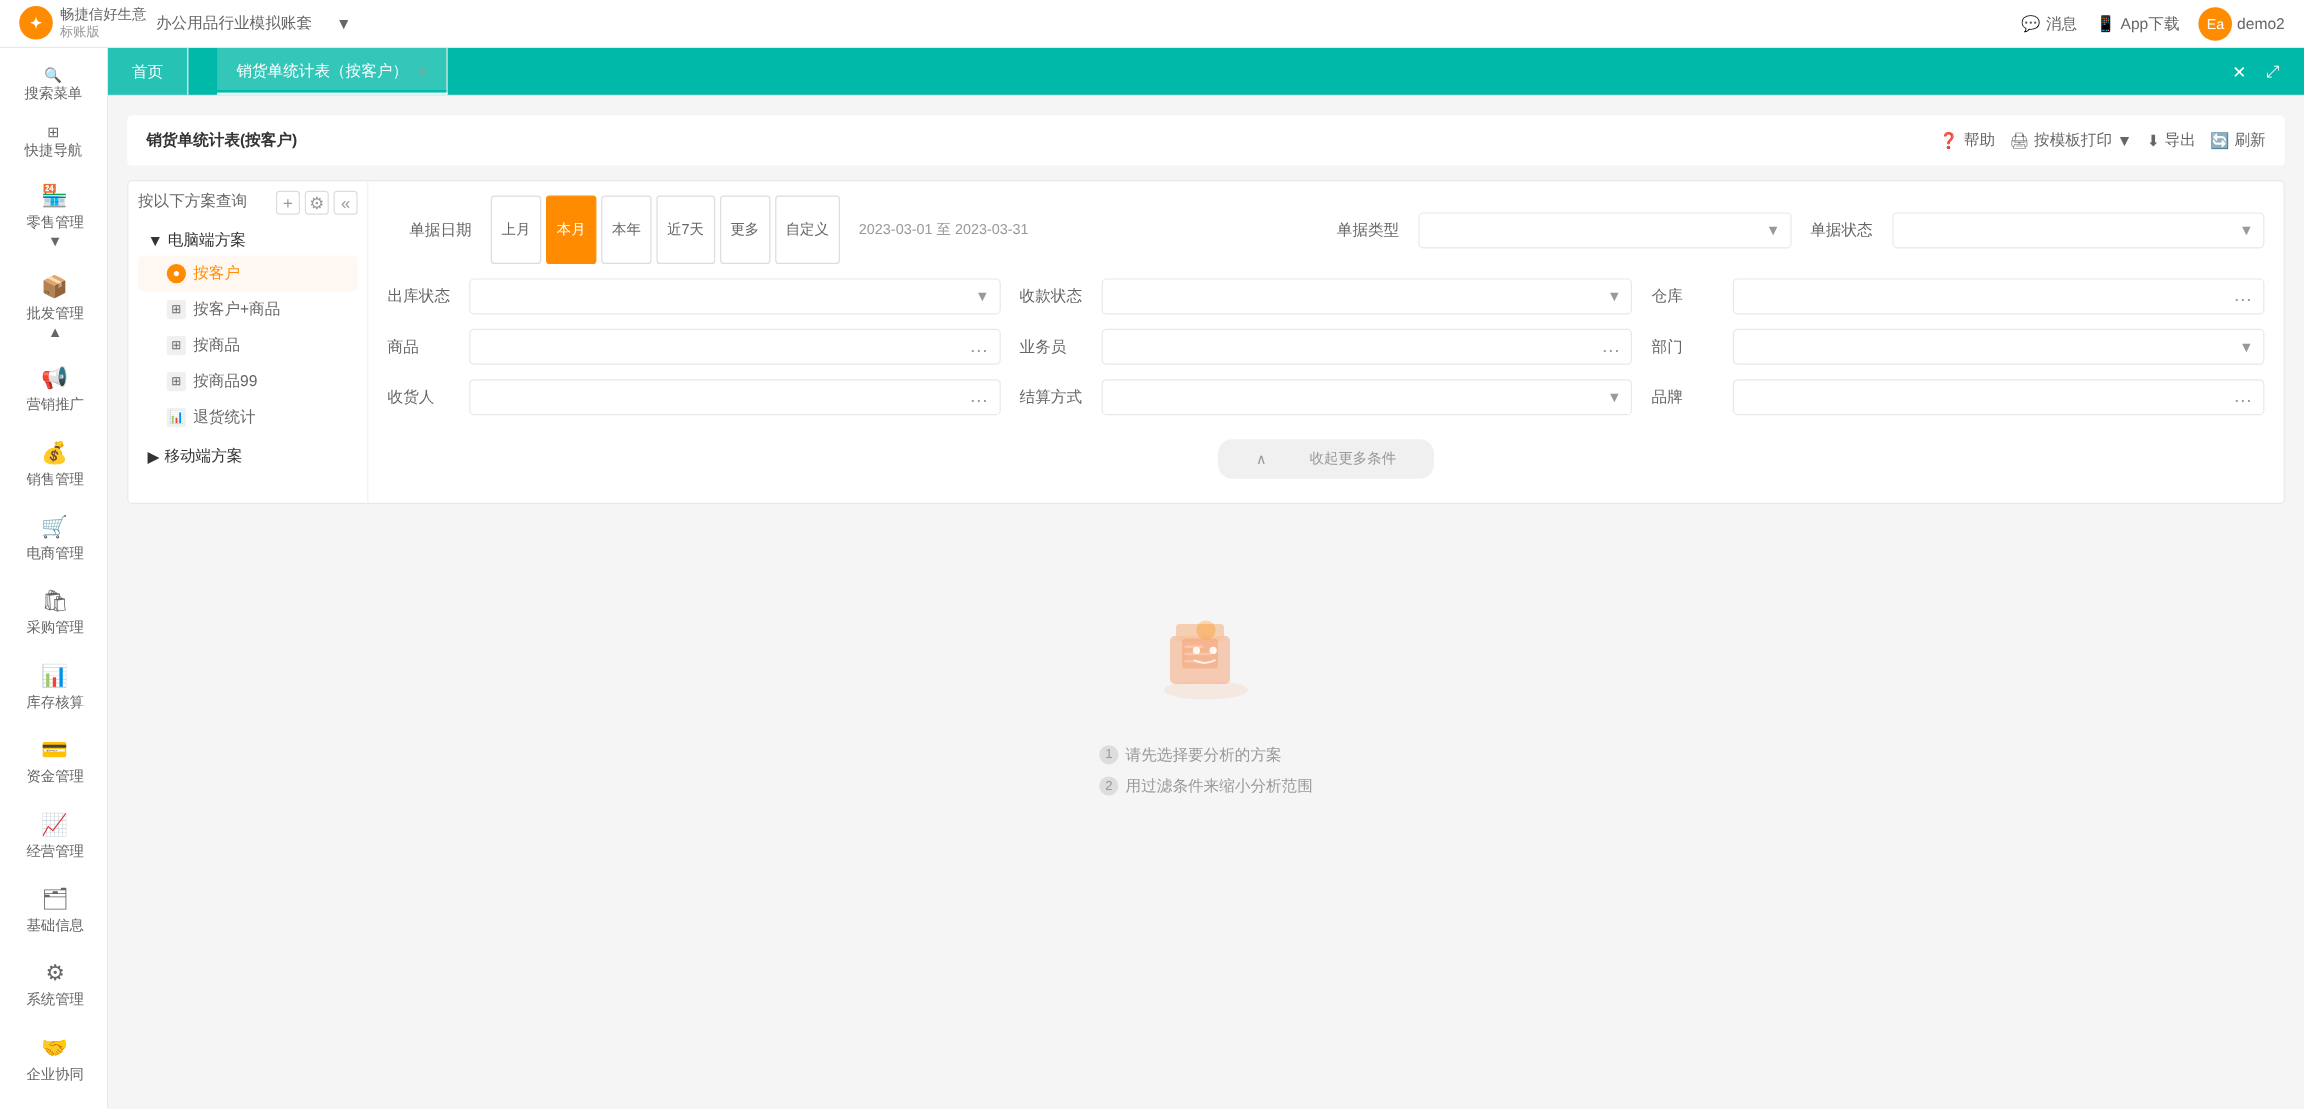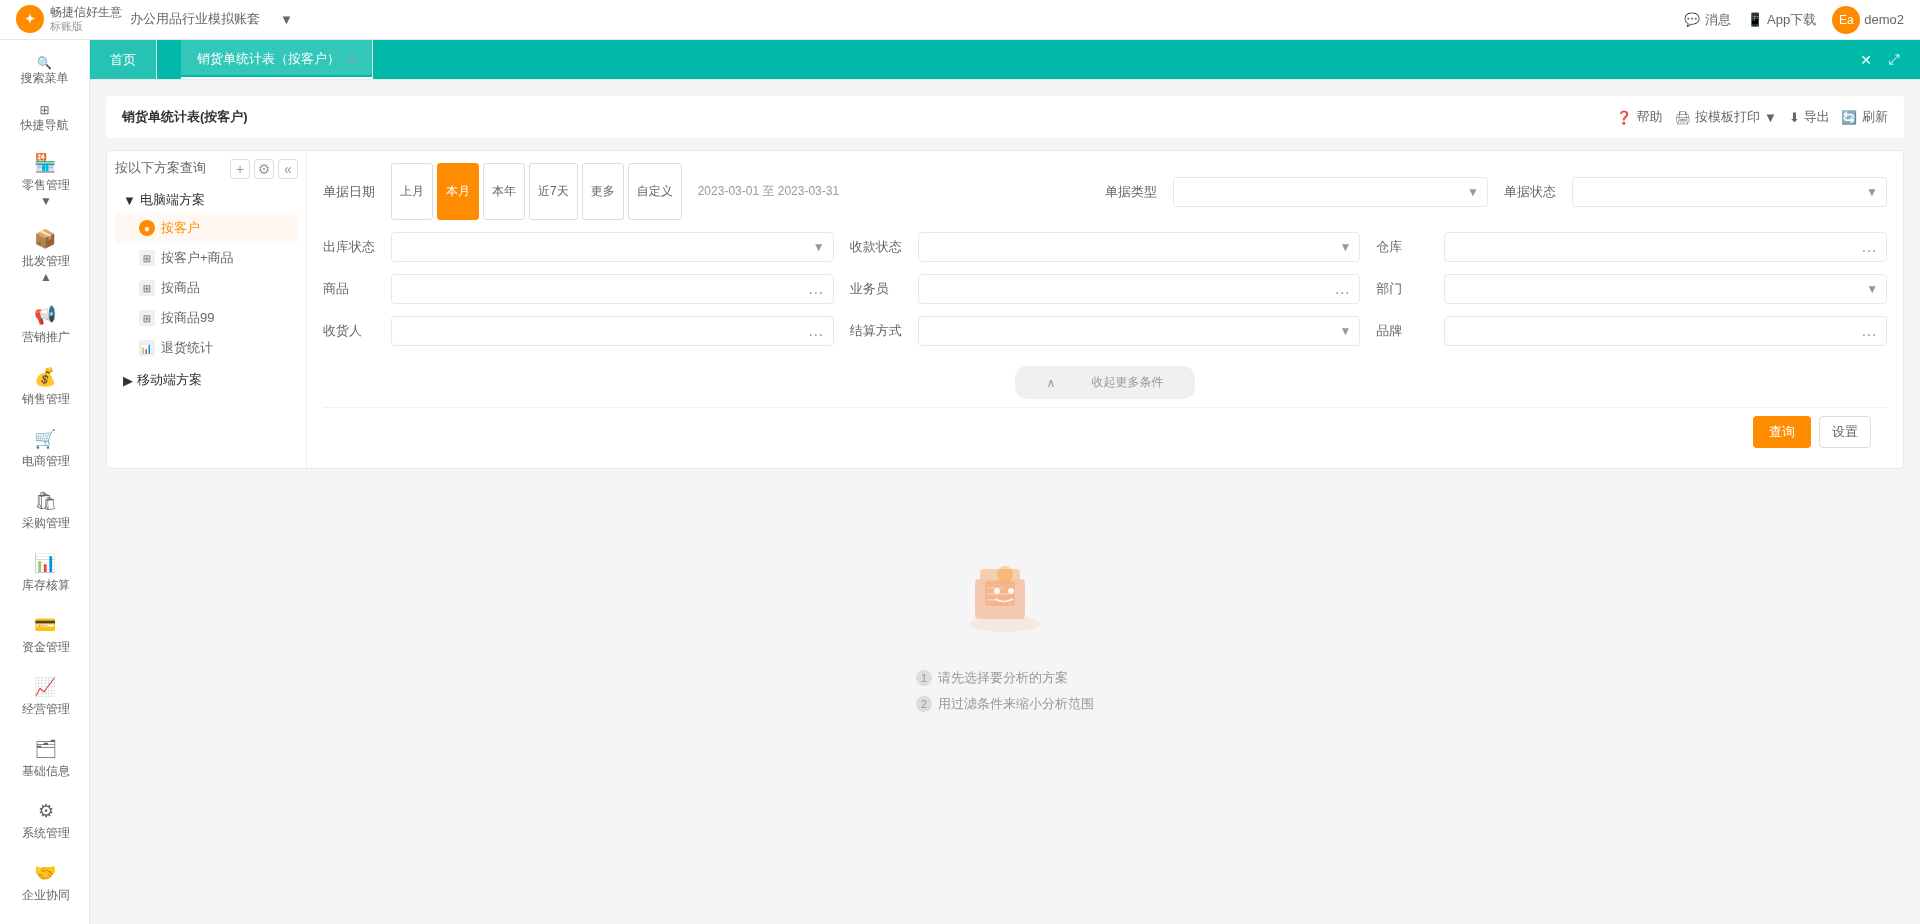--- a/index.html
+++ b/index.html
@@ -283,21 +283,21 @@
             <div class="scheme-group-title">
               <span>▶</span>
               <span>移动端方案</span>
             </div>
           </div>
         </div>
 
         <div class="filter-right">
 
           <div class="filter-row">
-            <div class="filter-item" style="flex:2;">
+            <div class="filter-item" style="flex:2;margin-left:18px;">
               <span class="filter-label">单据日期</span>
               <div class="date-quick-btns">
                 <button class="date-btn">上月</button>
                 <button class="date-btn active">本月</button>
                 <button class="date-btn">本年</button>
                 <button class="date-btn">近7天</button>
                 <button class="date-btn">更多</button>
                 <button class="date-btn">自定义</button>
               </div>
               <span class="date-range-text">2023-03-01 至 2023-03-31</span>
@@ -390,24 +390,20 @@
             </div>
           </div>
 
           <div class="collapse-bar">
             <span>
               <span>∧</span>
               <span>收起更多条件</span>
             </span>
           </div>
 
-          <div class="action-row">
-            <button class="btn-orange">查询</button>
-            <button class="btn-white">设置</button>
-          </div>
         </div>
       </div>
 
       <div class="empty-state">
 
         <div class="empty-icon">
           <svg width="120" height="120" viewBox="0 0 120 120" fill="none" xmlns="http://www.w3.org/2000/svg">
             <ellipse cx="60" cy="95" rx="35" ry="8" fill="#f5d5c0" opacity="0.4"></ellipse>
             <rect x="30" y="50" width="50" height="40" rx="4" fill="#f5b896" opacity="0.7"></rect>
             <rect x="35" y="40" width="40" height="15" rx="3" fill="#f5c5a0" opacity="0.8"></rect>

